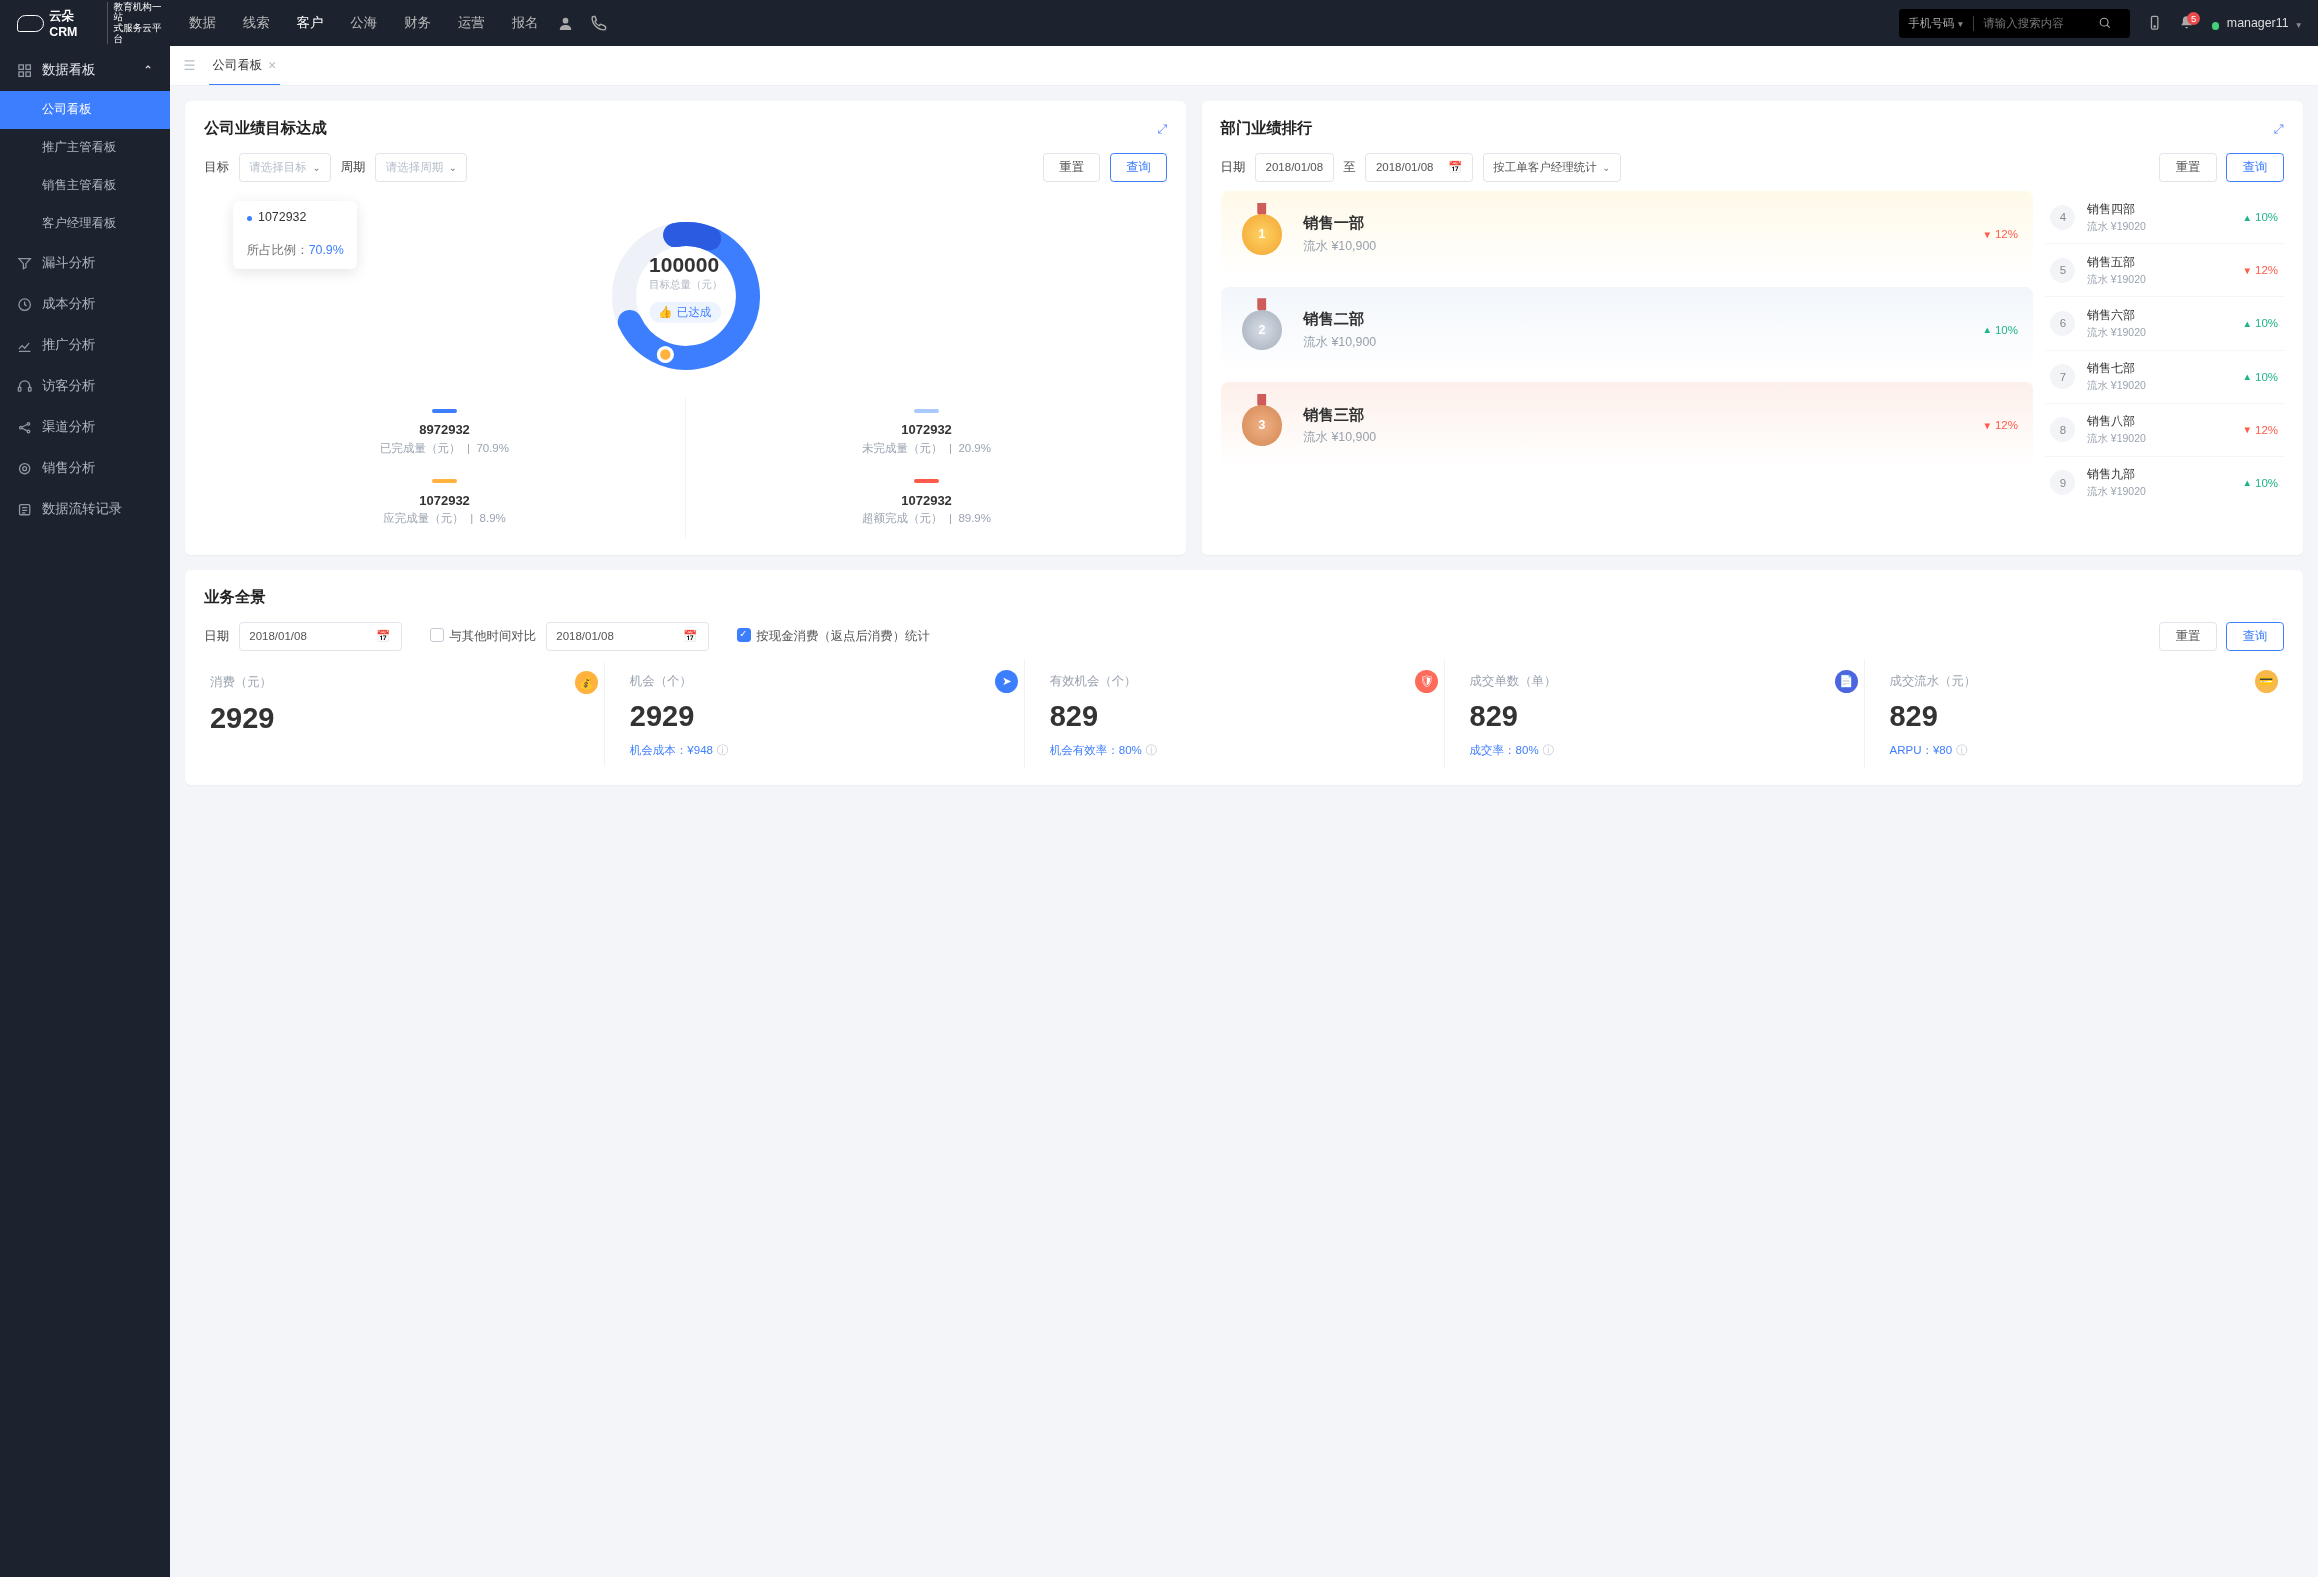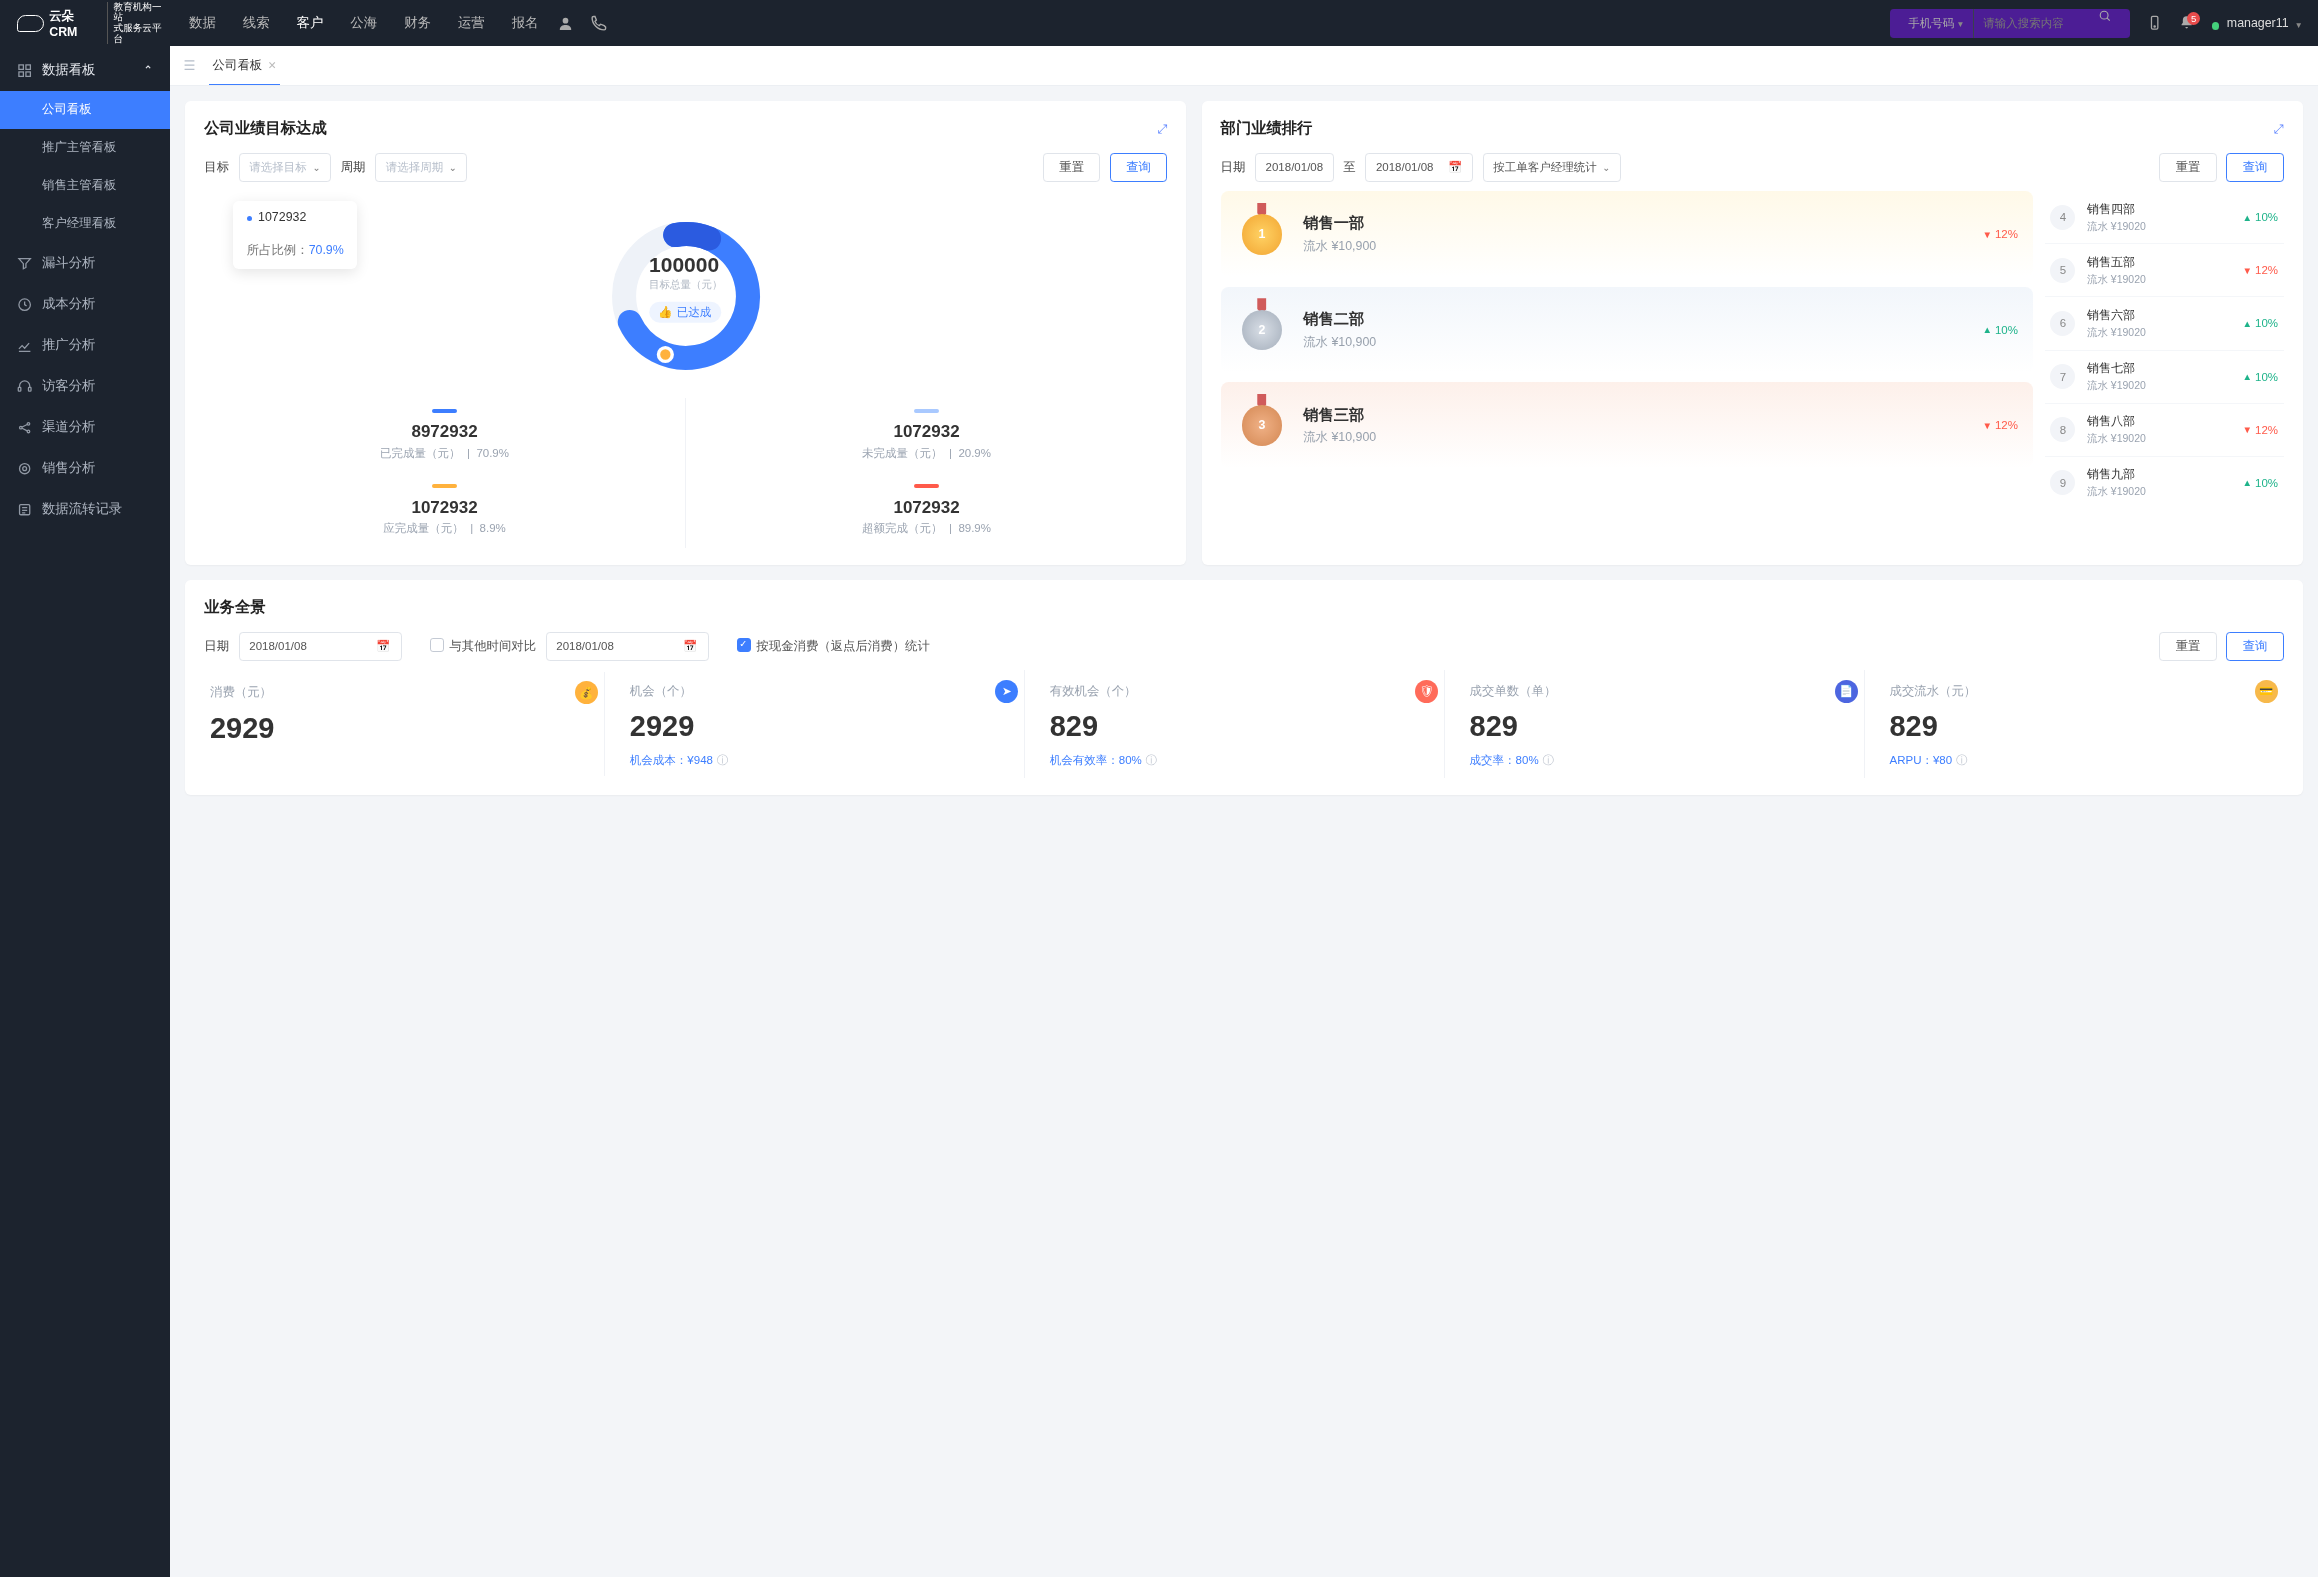--- a/index.html
+++ b/index.html
@@ -7,21 +7,21 @@
 
 
 .topnav { display: flex; align-items: center; height: 46px; background: #1c232e; color: #ddd; padding: 0 17px; }
 .logo { display:flex; align-items:center; gap:5.7px; width:153px; }
 .logo-cloud { width:27px; height:17px; border:1.9px solid #fff; border-radius:9.6px 9.6px 9.6px 2.9px; position:relative; }
 .logo-text { color:#fff; font-size:9.6px; line-height:1.1; border-left:1px solid #555; padding-left:5.7px; }
 .nav-items { display:flex; gap:27px; margin-left:19px; }
 .nav-item { color:#bbb; font-size:13.4px; cursor:pointer; }
 .nav-item.active { color:#fff; font-weight:500; }
 .nav-right { margin-left:auto; display:flex; align-items:center; gap:17px; }
-.search-wrap { display:flex; background:#4c1d95; border-radius:3.8px; height:29px; overflow:hidden;padding-left:9px; }
+.search-wrap { display:flex; align-items:center; background:#000000; border-radius:3.8px; height:29px; overflow:hidden; }
 .search-sel { padding:0 9.6px; font-size:11.5px; color:#aaa; border-right:1px solid #3a414c; display:flex; align-items:center; gap:3.8px; }
 .search-inp { background:transparent; border:0; padding:0 9.6px; color:#ddd; font-size:11.5px; width:124px; outline:none; }
 .search-btn { width:32.5px; text-align:center; color:#aaa; }
 .icon-btn { color:#aaa; font-size:15.3px; position:relative; cursor:pointer; }
 .badge { position:absolute; top:-3.8px; right:-5.7px; background:#e84b4b; color:#fff; border-radius:50%; font-size:9.6px; width:13.4px; height:13.4px; line-height:13.4px; text-align:center; }
 .user { display:flex; align-items:flex-end; gap:7.6px; color:#ddd; font-size:12.4px; }
 .user-dot { width:7.6px; height:7.6px; border-radius:50%; background:#44d07b; }
 .chev { font-size:9.6px; color:#888; }
 
 
@@ -65,21 +65,21 @@
 .tooltip { position:absolute; left:29px; top:9.6px; background:#fff; box-shadow:0 3.8px 13.4px rgba(0,0,0,.1); border-radius:5.7px; padding:9.6px 13.4px; font-size:12.4px; }
 .tooltip .dot { width:5.7px; height:5.7px; border-radius:50%; background:#3d7eff; display:inline-block; margin-right:5.7px; }
 .tooltip .l2 { color:#777; margin-top:18px; }
 .tooltip .pc { color:#3d7eff; }
 
 .stats4 { display:grid; grid-template-columns:1fr 1fr; text-align:center; margin-top:5.7px; }
 .stat-cell { padding:11.5px 0; }
 .stat-cell.br { border-right:1px solid #f0f2f6; }
 .bar { width:25px; height:3.8px; border-radius:1.9px; margin:0 auto 9.6px; }
 .c-blue{background:#3d7eff;} .c-lblue{background:#a9c9ff;} .c-org{background:#ffb23d;} .c-red{background:#ff5a4a;}
-.stat-num { font-size:17px; font-weight:600; color:#333; }
+.stat-num { font-size:13px; font-weight:600; color:#333; }
 .stat-lbl { font-size:11.5px; color:#9aa3b0; margin-top:3.8px; }
 
 
 .rank-body { display:flex; gap:11.5px; }
 .top3 { flex:1; display:flex; flex-direction:column; gap:9.6px; }
 .top-row { display:flex; align-items:center; gap:15.3px; border-radius:7.6px; padding:17px 15.3px; }
 .top-row.gold { background:linear-gradient(180deg,#fff9e8,#fff); }
 .top-row.silver { background:linear-gradient(180deg,#f2f6fb,#fff); }
 .top-row.bronze { background:linear-gradient(180deg,#fdf0ea,#fff); }
 .medal { width:52px; height:52px; position:relative; }

